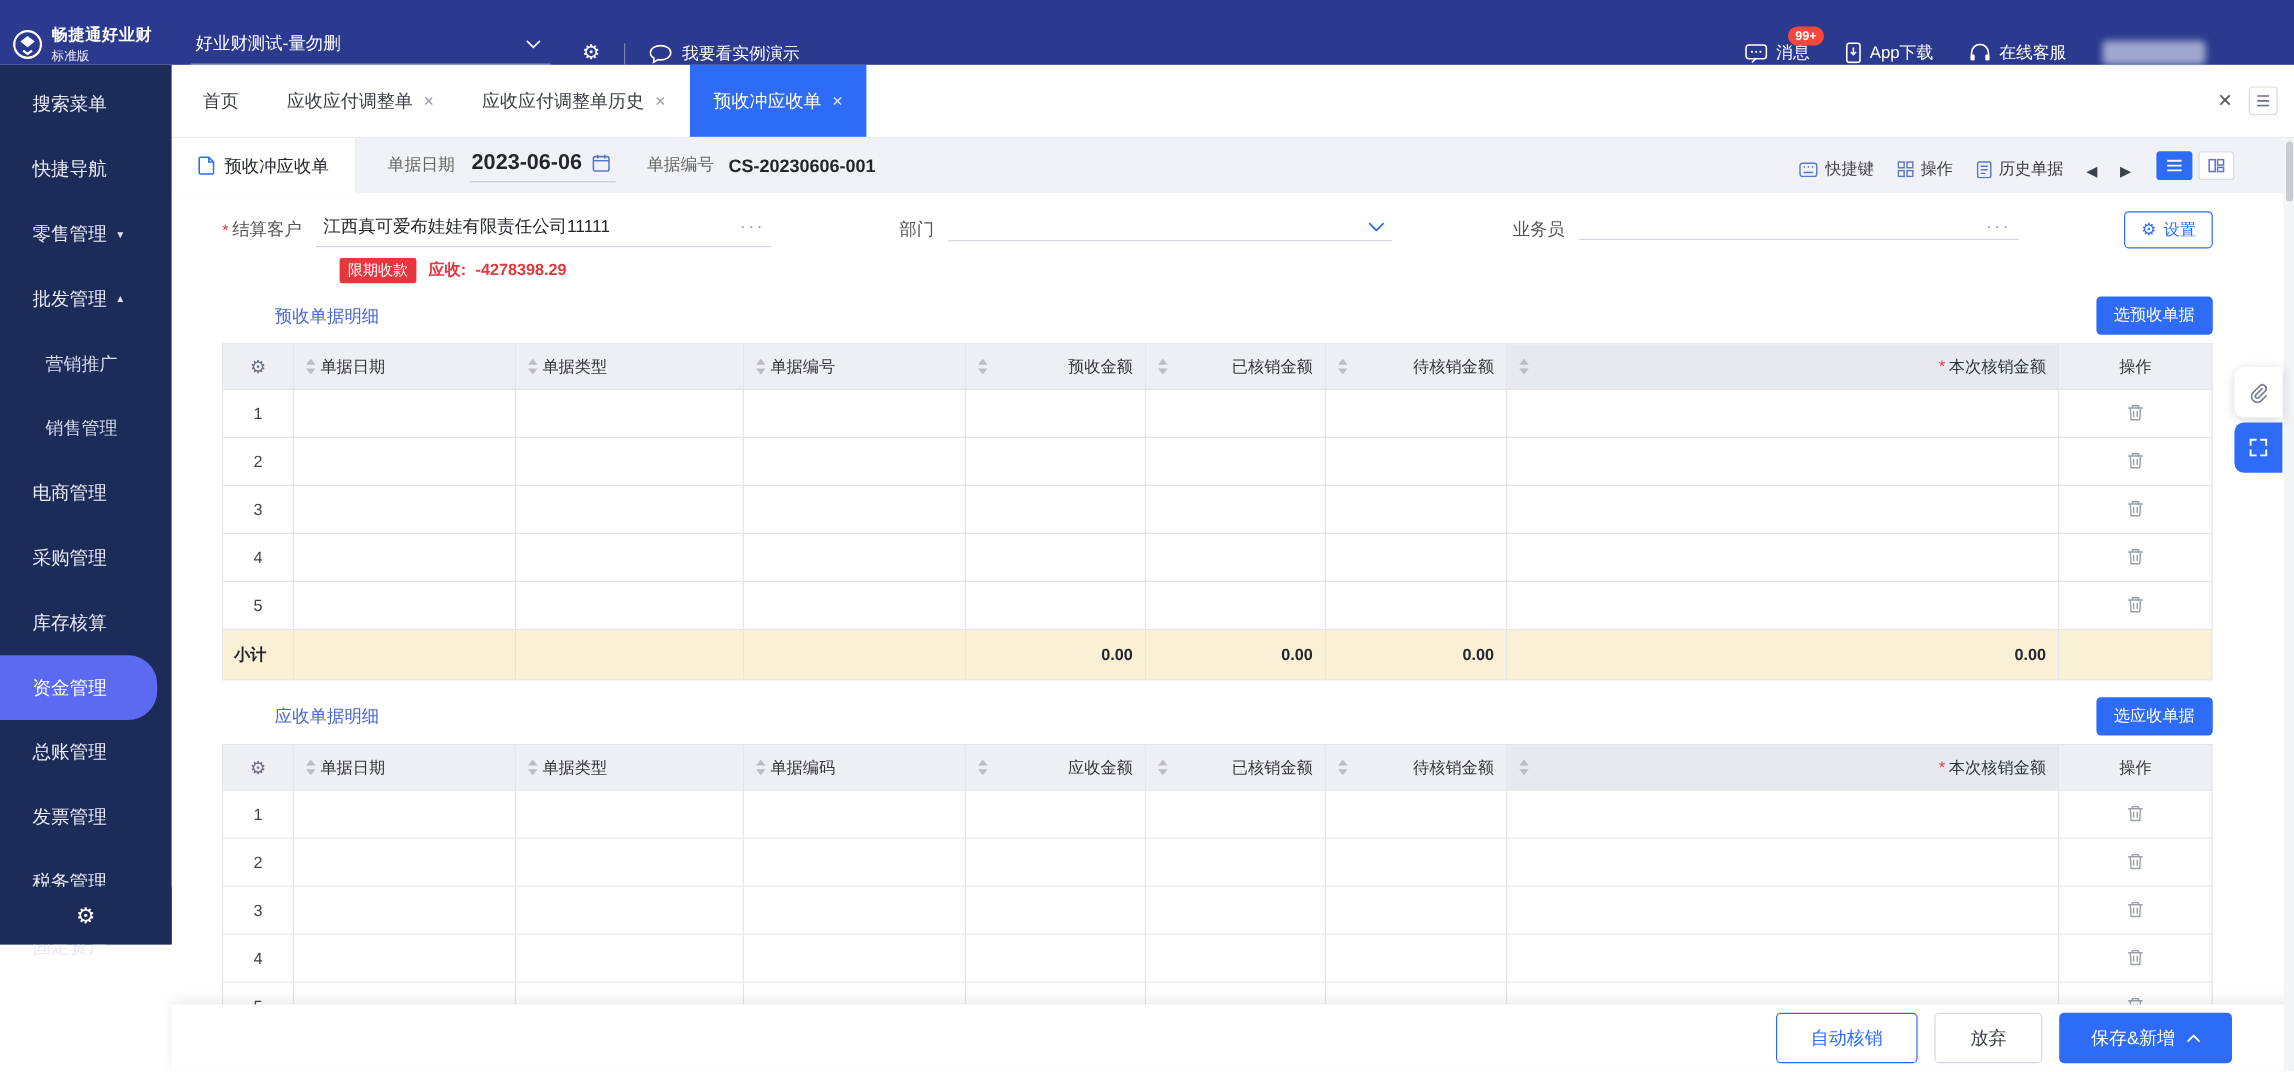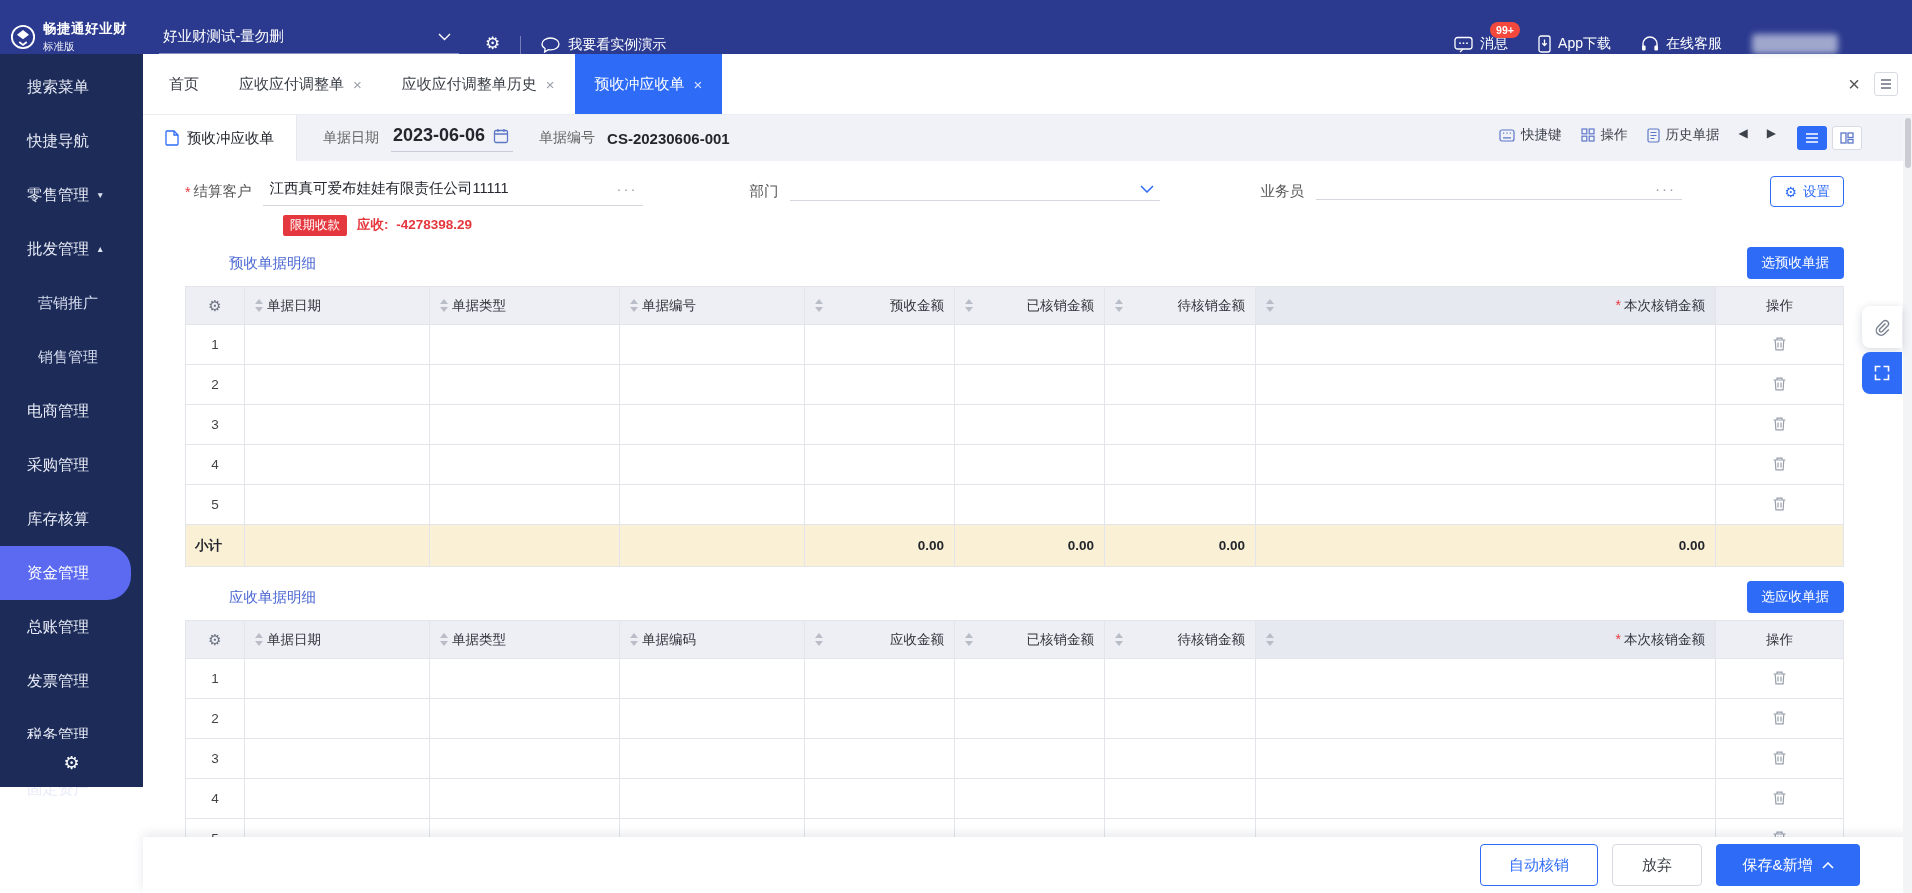--- a/index.html
+++ b/index.html
@@ -51,21 +51,21 @@
   .content{position:absolute;top:61px;left:0;width:1769px;height:778px;overflow:hidden;background:#fff;}
 
   
   .doc-header{height:46px;background:#F1F2F7;display:flex;align-items:center;}
   .form-tab{height:46px;background:#fff;display:flex;align-items:center;gap:8px;padding:0 22px;font-size:14.5px;color:#22252B;border-right:1px solid #E6E8EE;cursor:pointer;}
   .dh-group{display:flex;align-items:center;margin-left:26px;}
   .dh-label{font-size:14px;color:#666;white-space:nowrap;}
   .doc-date{display:flex;align-items:center;gap:8px;border-bottom:1px solid #C9CCD6;margin-left:12px;padding:1px 4px 5px 2px;cursor:text;}
   .doc-date-value{font-size:18px;font-weight:bold;color:#23262C;}
   .doc-no-value{font-size:15px;font-weight:bold;color:#23262C;margin-left:12px;}
-  .dh-tools{margin-left:auto;display:flex;align-items:flex-start;gap:19px;padding-right:50px;}
+  .dh-tools{margin-left:auto;display:flex;align-items:flex-end;gap:19px;padding-right:50px;}
   .tool-item{display:flex;align-items:center;gap:6px;font-size:13.5px;color:#3A3F47;cursor:pointer;white-space:nowrap;}
   .nav-arrow{font-size:12px;color:#3E434B;cursor:pointer;}
   .view-toggle{display:flex;gap:5px;margin-left:2px;}
   .vt{width:30px;height:24px;border-radius:3px;display:flex;align-items:center;justify-content:center;cursor:pointer;}
   .vt.active{background:var(--primary);}
   .vt.inactive{background:#fff;border:1px solid #D8DBE2;}
 
   
   .form-area{padding:15px 68px 6px 42px;}
   .form-row{display:flex;align-items:center;}

